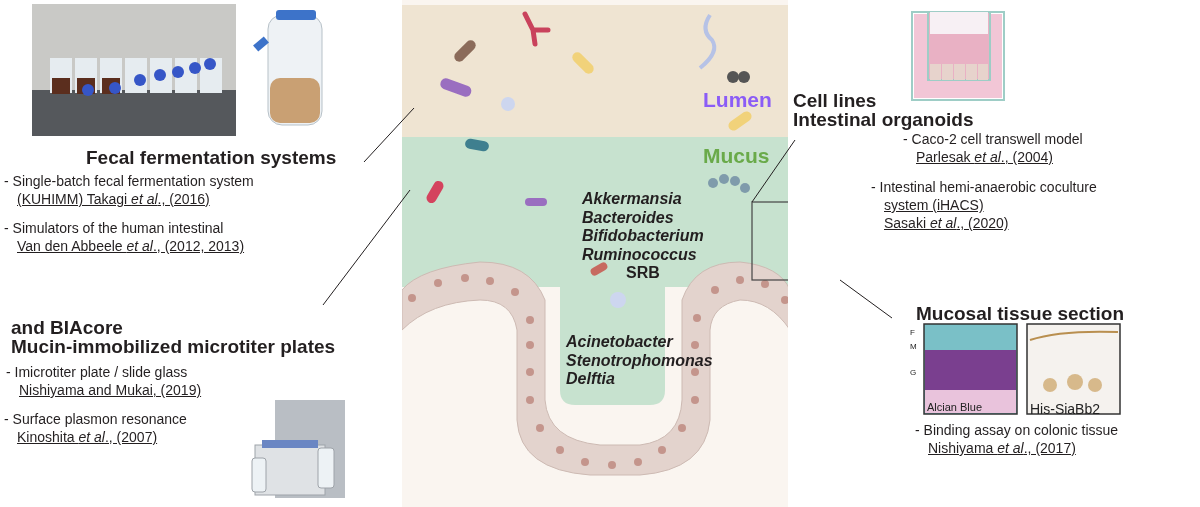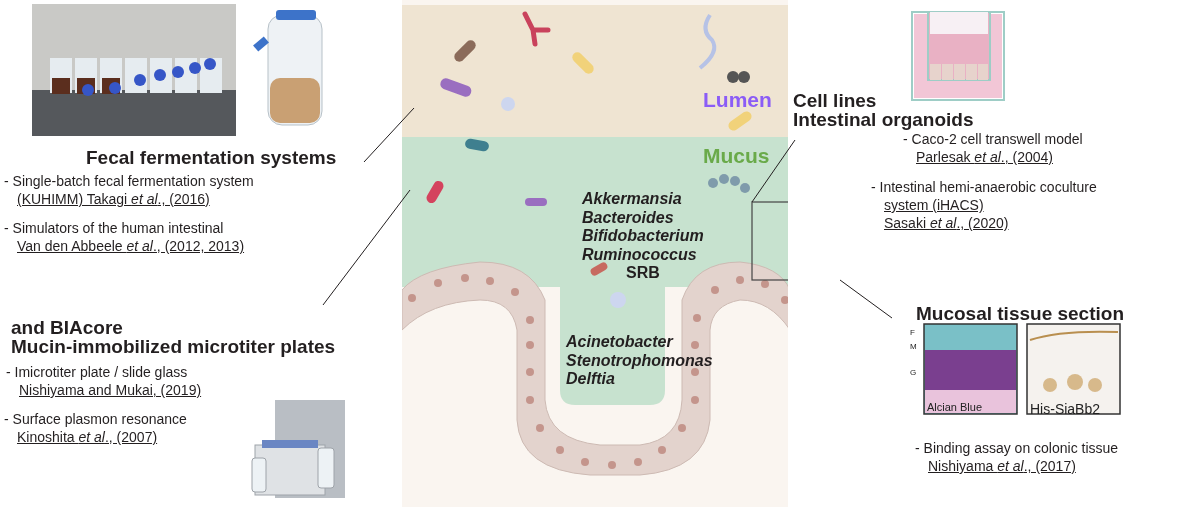--- a/index.html
+++ b/index.html
@@ -220,16 +220,16 @@
 </div>
 
 <div class="abs heading" style="left:916px;top:304px;">Mucosal tissue section</div>
 <div class="abs" style="left:927px;top:401px;font-size:11px;color:#222;">Alcian Blue</div>
 <div class="abs" style="left:1030px;top:401px;font-size:14px;color:#222;">His-SiaBb2</div>
 <div class="abs" style="left:910px;top:326px;font-size:8px;line-height:14px;color:#222;">
   <div>F</div>
   <div>M</div>
   <div style="margin-top:12px;">G</div>
 </div>
-<div class="abs item" style="left:915px;top:439px;">
+<div class="abs item" style="left:915px;top:421px;">
   <span>- Binding assay on colonic tissue</span>
   <span class="ind"><span>Nishiyama </span><i>et al</i><span>., (2017)</span></span>
 </div>
 
 </body></html>

